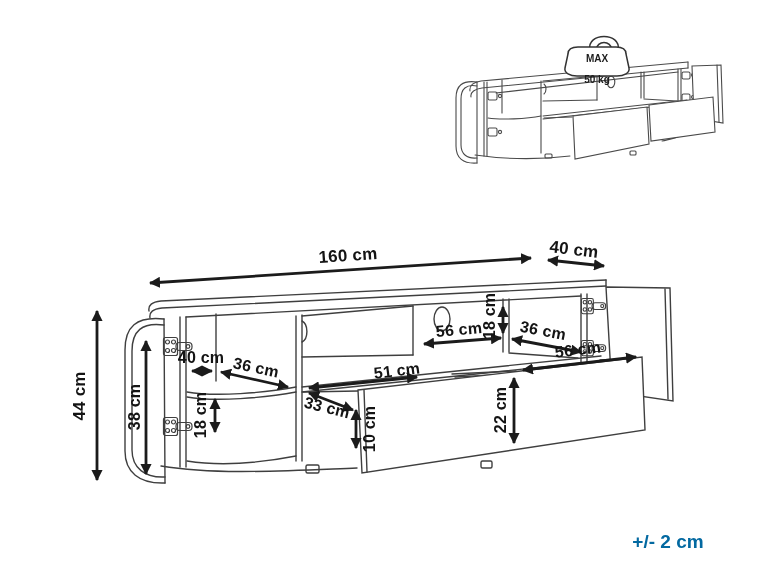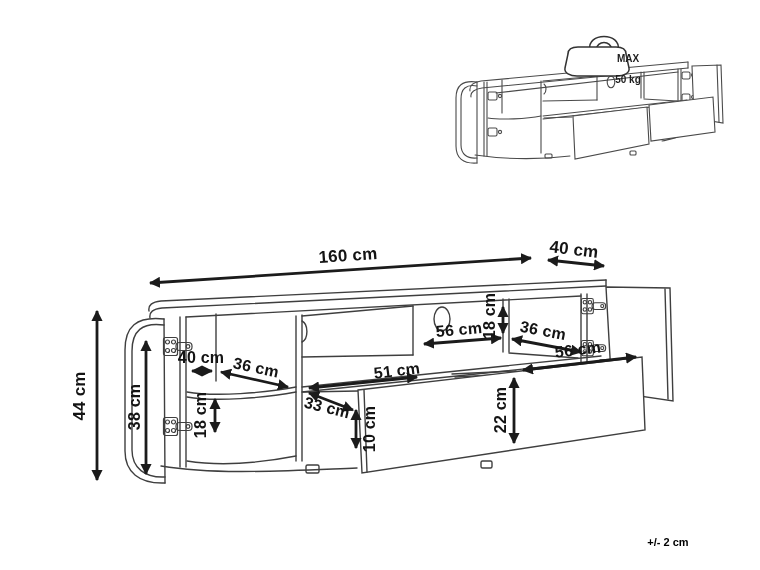--- a/index.html
+++ b/index.html
@@ -4,22 +4,22 @@
 <style>
   html,body{margin:0;padding:0;background:#fff;}
   .stage{position:relative;width:760px;height:570px;background:#fff;overflow:hidden;
          font-family:"Liberation Sans",sans-serif;}
   .stage svg{position:absolute;left:0;top:0;}
   .labels{position:absolute;left:0;top:0;width:760px;height:570px;}
   .dim-label{position:absolute;font-weight:700;font-size:16px;color:#141414;
              white-space:nowrap;letter-spacing:.2px;transform-origin:center;}
   .dim-label.lg{font-size:17px;}
   .badge-text{position:absolute;font-weight:700;font-size:10px;color:#1c1c1c;
-              white-space:nowrap;transform:translate(-50%,-50%);margin-left:31px;}
-  .tol{position:absolute;font-weight:700;font-size:11px;color:#000000;white-space:nowrap;
+              white-space:nowrap;transform:translate(-50%,-50%);}
+  .tol{position:absolute;font-weight:700;font-size:19px;color:#0369a1;white-space:nowrap;
        transform:translate(-50%,-50%);}
   line,path,rect,circle,ellipse{vector-effect:non-scaling-stroke;}
 </style>
 </head>
 <body>
 
 <div class="stage">
 
 <svg width="760" height="570" viewBox="0 0 760 570">
   <defs>

